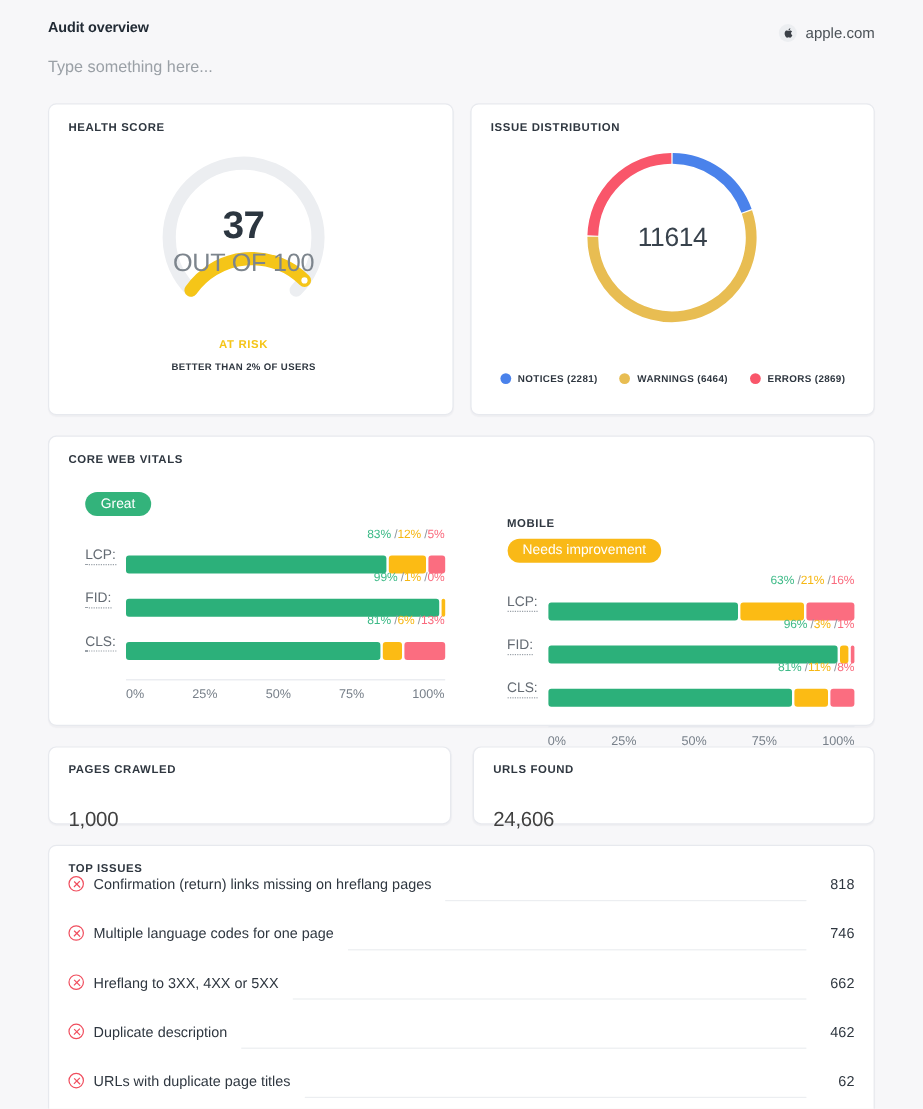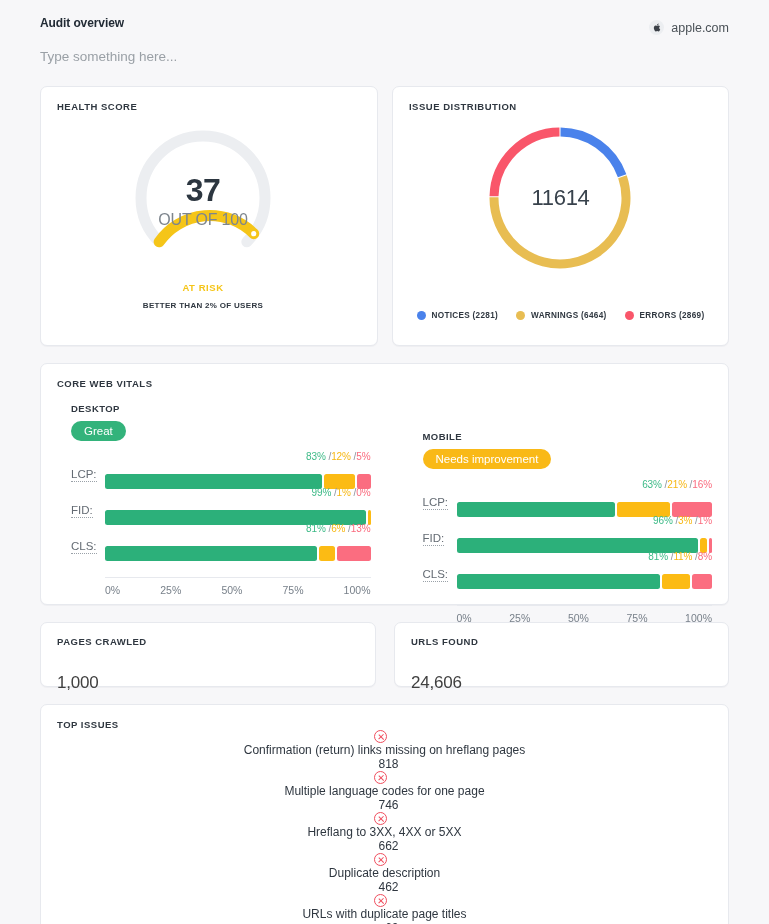--- a/index.html
+++ b/index.html
@@ -95,21 +95,21 @@
     position: absolute; inset: 0;
     display: flex; flex-direction: column;
     align-items: center; justify-content: center;
     padding-top: 6px;
   }
   .gauge-score {
     font-size: 32px; font-weight: bold; color: #2c3640;
     line-height: 1; letter-spacing: -0.5px;
   }
   .gauge-outof {
-    font-size: 16px; color: #7d858d; margin-top: 5px; letter-spacing: -0.2px;
+    font-size: 21px; color: #7d858d; margin-top: 5px; letter-spacing: -0.2px;
   }
   .gauge-status {
     font-size: 9.5px; font-weight: bold; letter-spacing: 0.55px;
     color: #f5c518; margin-top: 9px;
   }
   .gauge-sub {
     font-size: 8px; font-weight: bold; letter-spacing: 0.3px;
     color: #2f3740; margin-top: 8px;
   }
 
@@ -191,23 +191,22 @@
   
   .stat-card { width: 345px; height: 65px; padding: 13px 16px; }
   .stat-card.wide2 { width: 344px; }
   .stat-value {
     font-size: 17px; color: #404040; margin-top: 26px; letter-spacing: -0.2px;
   }
 
   
   .issues-list-card { width: 689px; padding: 14px 16px 8px 16px; margin-top: 17px; }
   .issue-row {
-    display: flex; align-items: center;
+    display: flex; 
     height: 41px;
-    flex-direction: column;
   }
   .issue-icon {
     width: 13px; height: 13px; flex: 0 0 13px;
     border: 1.3px solid #f04e5e; border-radius: 50%;
     position: relative; margin-right: 8px;
   }
   .issue-icon::before, .issue-icon::after {
     content: ""; position: absolute;
     left: 50%; top: 50%;
     width: 6.5px; height: 1.3px; background: #f04e5e;
@@ -299,21 +298,21 @@
           </div>
         </div>
     </div>
 
   </div>
 
   <div class="row mid">
     <div class="card cwv-card">
       <div class="card-title">CORE WEB VITALS</div>
       <div class="cwv-cols" id="cwv-cols">
-          <div class="cwv-col"><div class="cwv-device">DESKTOP</div><div class="badge great">Great</div><div class="metrics">
+          <div class="cwv-col"><div class="badge great">Great</div><div class="metrics">
               <div class="metric">
                 <span class="metric-label">LCP:</span>
                 <span class="metric-pcts"><span class="pct-good">83%</span><span class="pct-sep"> /</span><span class="pct-warn">12%</span><span class="pct-sep"> /</span><span class="pct-bad">5%</span></span>
                 <div class="metric-bar">
                   <div class="seg good" style="flex: 83 0 0px;"></div>
                   <div class="seg warn" style="flex: 12 0 0px;"></div>
                   <div class="seg bad" style="flex: 5 0 0px;"></div>
                 </div>
               </div>
               <div class="metric">

